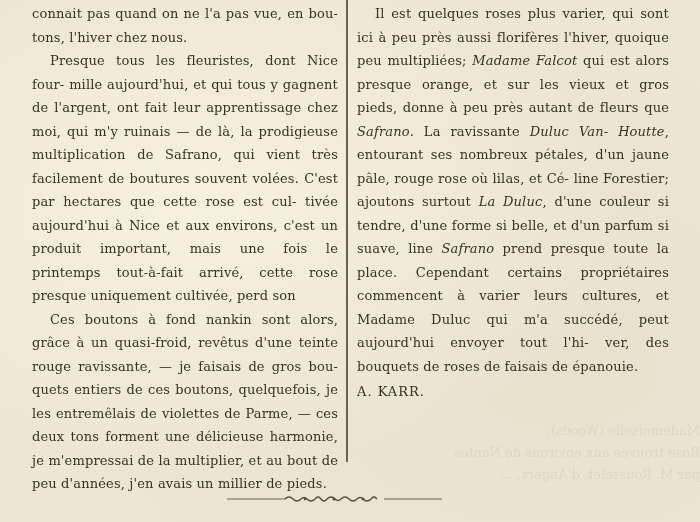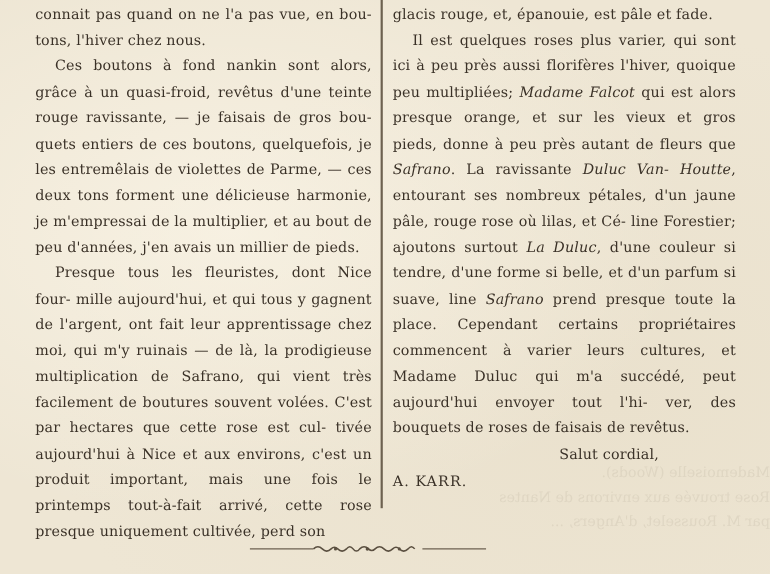--- a/index.html
+++ b/index.html
@@ -101,72 +101,67 @@
     <div>Rose trouvée aux environs de Nantes</div>
     <div>par M. Rousselet, d'Angers, ...</div>
   </div>
 
   <div class="col col-left">
     <p>
       <span>connait pas quand on ne l'a pas vue, en bou-</span>
       <span>tons, l'hiver chez nous.</span>
     </p>
     <p class="indent">
-      <span>Ces boutons à fond nankin sont alors,</span>
-      <span>grâce à un quasi-froid, revêtus d'une teinte</span>
-      <span>rouge ravissante, — je faisais de gros bou-</span>
-      <span>quets entiers de ces boutons, quelquefois,</span>
-      <span>je les entremêlais de violettes de Parme,</span>
-      <span>— ces deux tons forment une délicieuse</span>
-      <span>harmonie, je m'empressai de la multiplier,</span>
-      <span>et au bout de peu d'années, j'en avais un</span>
-      <span>millier de pieds.</span>
-    </p>
-    <p class="indent">
       <span>Presque tous les fleuristes, dont Nice four-</span>
       <span>mille aujourd'hui, et qui tous y gagnent de</span>
       <span>l'argent, ont fait leur apprentissage chez</span>
       <span>moi, qui m'y ruinais — de là, la prodigieuse</span>
       <span>multiplication de Safrano, qui vient très</span>
       <span>facilement de boutures souvent volées.</span>
       <span>C'est par hectares que cette rose est cul-</span>
       <span>tivée aujourd'hui à Nice et aux environs,</span>
       <span>c'est un produit important, mais une fois</span>
       <span>le printemps tout-à-fait arrivé, cette rose</span>
       <span>presque uniquement cultivée, perd son</span>
     </p>
+    <p class="indent">
+      <span>Ces boutons à fond nankin sont alors,</span>
+      <span>grâce à un quasi-froid, revêtus d'une teinte</span>
+      <span>rouge ravissante, — je faisais de gros bou-</span>
+      <span>quets entiers de ces boutons, quelquefois,</span>
+      <span>je les entremêlais de violettes de Parme,</span>
+      <span>— ces deux tons forment une délicieuse</span>
+      <span>harmonie, je m'empressai de la multiplier,</span>
+      <span>et au bout de peu d'années, j'en avais un</span>
+      <span>millier de pieds.</span>
+    </p>
   </div>
 
   <div class="divider"></div>
 
   <div class="col col-right">
-    <p>
-      <span>glacis rouge, et, épanouie, est pâle et</span>
-      <span>fade.</span>
-    </p>
     <p class="indent">
       <span>Il est quelques roses plus varier, qui</span>
       <span>sont ici à peu près aussi florifères l'hiver,</span>
       <span>quoique peu multipliées; </span><span class="it">Madame Falcot</span><span> qui</span>
       <span>est alors presque orange, et sur les vieux et</span>
       <span>gros pieds, donne à peu près autant de fleurs</span>
       <span>que </span><span class="it">Safrano</span><span>. La ravissante </span><span class="it">Duluc Van-</span>
       <span class="it">Houtte</span><span>, entourant ses nombreux pétales,</span>
       <span>d'un jaune pâle, rouge rose où lilas, et Cé-</span>
       <span>line Forestier; ajoutons surtout </span><span class="it">La Duluc</span><span>,</span>
       <span>d'une couleur si tendre, d'une forme si</span>
       <span>belle, et d'un parfum si suave, line </span><span class="it">Safrano</span>
       <span>prend presque toute la place. Cependant</span>
       <span>certains propriétaires commencent à varier</span>
       <span>leurs cultures, et Madame Duluc qui m'a</span>
       <span>succédé, peut aujourd'hui envoyer tout l'hi-</span>
       <span>ver, des bouquets de roses de faisais de</span>
-      <span>revêtus.</span>
+      <span>épanouie.</span>
     </p>
-    <p class="signoff">Salut cordial,</p>
     <p class="signature">A. KARR.</p>
   </div>
 
   <svg class="ornament" viewBox="0 0 215 10" xmlns="http://www.w3.org/2000/svg">
     <line x1="0" y1="5" x2="58" y2="5" stroke="#6d6150" stroke-width="1.2"></line>
     <line x1="157" y1="5" x2="215" y2="5" stroke="#6d6150" stroke-width="1.2"></line>
     <path d="M58 5 q4 -4 8 0 t8 0 q3 -3 6 0 q4 4 8 0 q3 -4 6 0 t6 0 q4 -4 8 0 q3 3 6 0 q4 -4 8 0 t8 0 q3 -3 6 0 q4 4 8 0 q3 -4 6 0" fill="none" stroke="#5a4f40" stroke-width="1.4"></path>
     <circle cx="78" cy="5" r="1.4" fill="#5a4f40"></circle>
     <circle cx="107" cy="5" r="1.6" fill="#5a4f40"></circle>
     <circle cx="136" cy="5" r="1.4" fill="#5a4f40"></circle>

